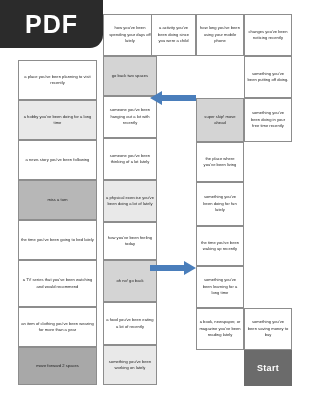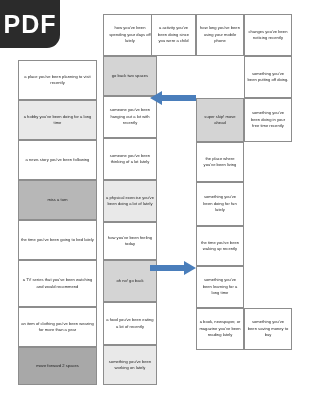--- a/index.html
+++ b/index.html
@@ -45,21 +45,21 @@
     font-weight:bold;
     letter-spacing:0.3px;
   }
 
   .arrow{position:absolute;}
   .arrow svg{display:block;}
 
   #pdf-badge{
     position:absolute;
     left:0;top:0;
-    width:60px;height:48px;
+    width:103px;height:48px;
     background:#2b2b2b;
     border-bottom-right-radius:13px;
     display:flex;
     align-items:center;
     justify-content:center;
     z-index:40;
   }
   #pdf-badge .lbl{
     color:#ffffff;
     font-size:25px;
@@ -99,20 +99,21 @@
   <div class="cell plain" style="left:244px;top:56px;width:48px;height:42px;">something you've been putting off doing.</div>
   <div class="cell mid" style="left:196px;top:98px;width:48px;height:44px;">super skip! move ahead</div>
   <div class="cell plain" style="left:244px;top:98px;width:48px;height:44px;">something you've been doing in your free time recently</div>
   <div class="cell plain" style="left:196px;top:142px;width:48px;height:40px;">the place where you've been living</div>
   <div class="cell plain" style="left:196px;top:182px;width:48px;height:44px;">something you've been doing for fun lately</div>
   <div class="cell plain" style="left:196px;top:226px;width:48px;height:40px;">the time you've been waking up recently</div>
   <div class="cell plain" style="left:196px;top:266px;width:48px;height:42px;">something you've been learning for a long time</div>
   <div class="cell plain" style="left:196px;top:308px;width:48px;height:42px;">a book, newspaper, or magazine you've been reading lately</div>
   <div class="cell plain" style="left:244px;top:308px;width:48px;height:42px;">something you've been saving money to buy</div>
 
+  <div class="start" style="left:244px;top:350px;width:48px;height:36px;">Start</div>
 
   <div class="arrow" style="left:150px;top:90px;">
     <svg width="46" height="16" viewBox="0 0 46 16">
       <polygon points="0,8 12,1 12,5 46,5 46,11 12,11 12,15" fill="#4a7ebb"></polygon>
     </svg>
   </div>
 
   <div class="arrow" style="left:150px;top:260px;">
     <svg width="46" height="16" viewBox="0 0 46 16">
       <polygon points="46,8 34,1 34,5 0,5 0,11 34,11 34,15" fill="#4a7ebb"></polygon>

